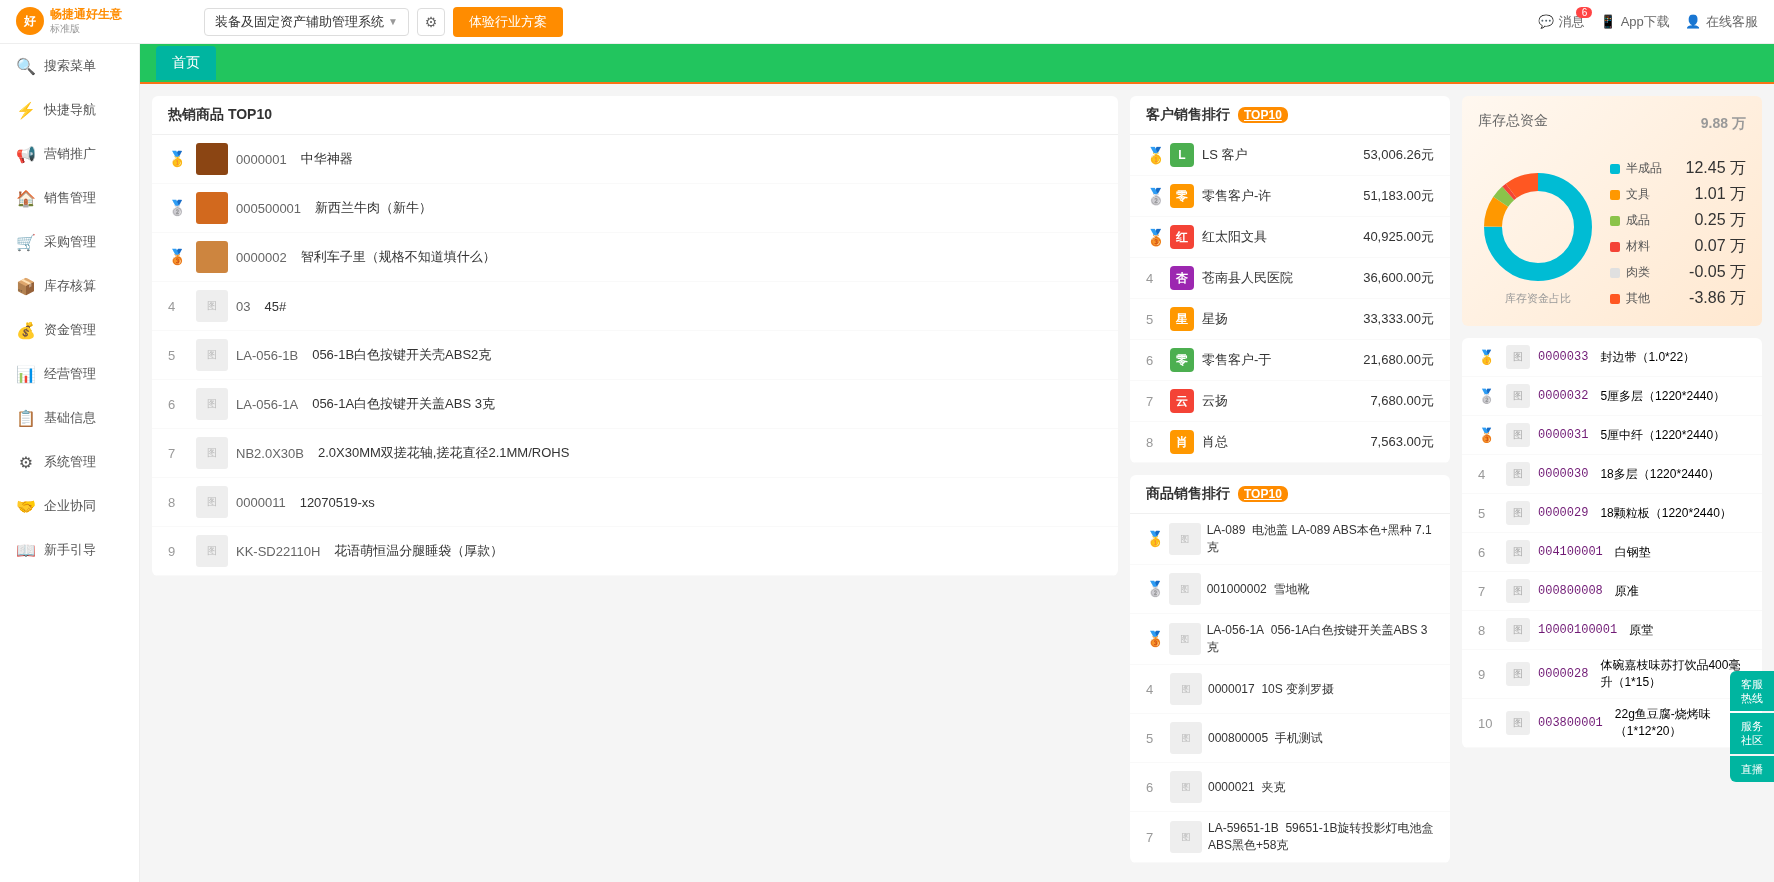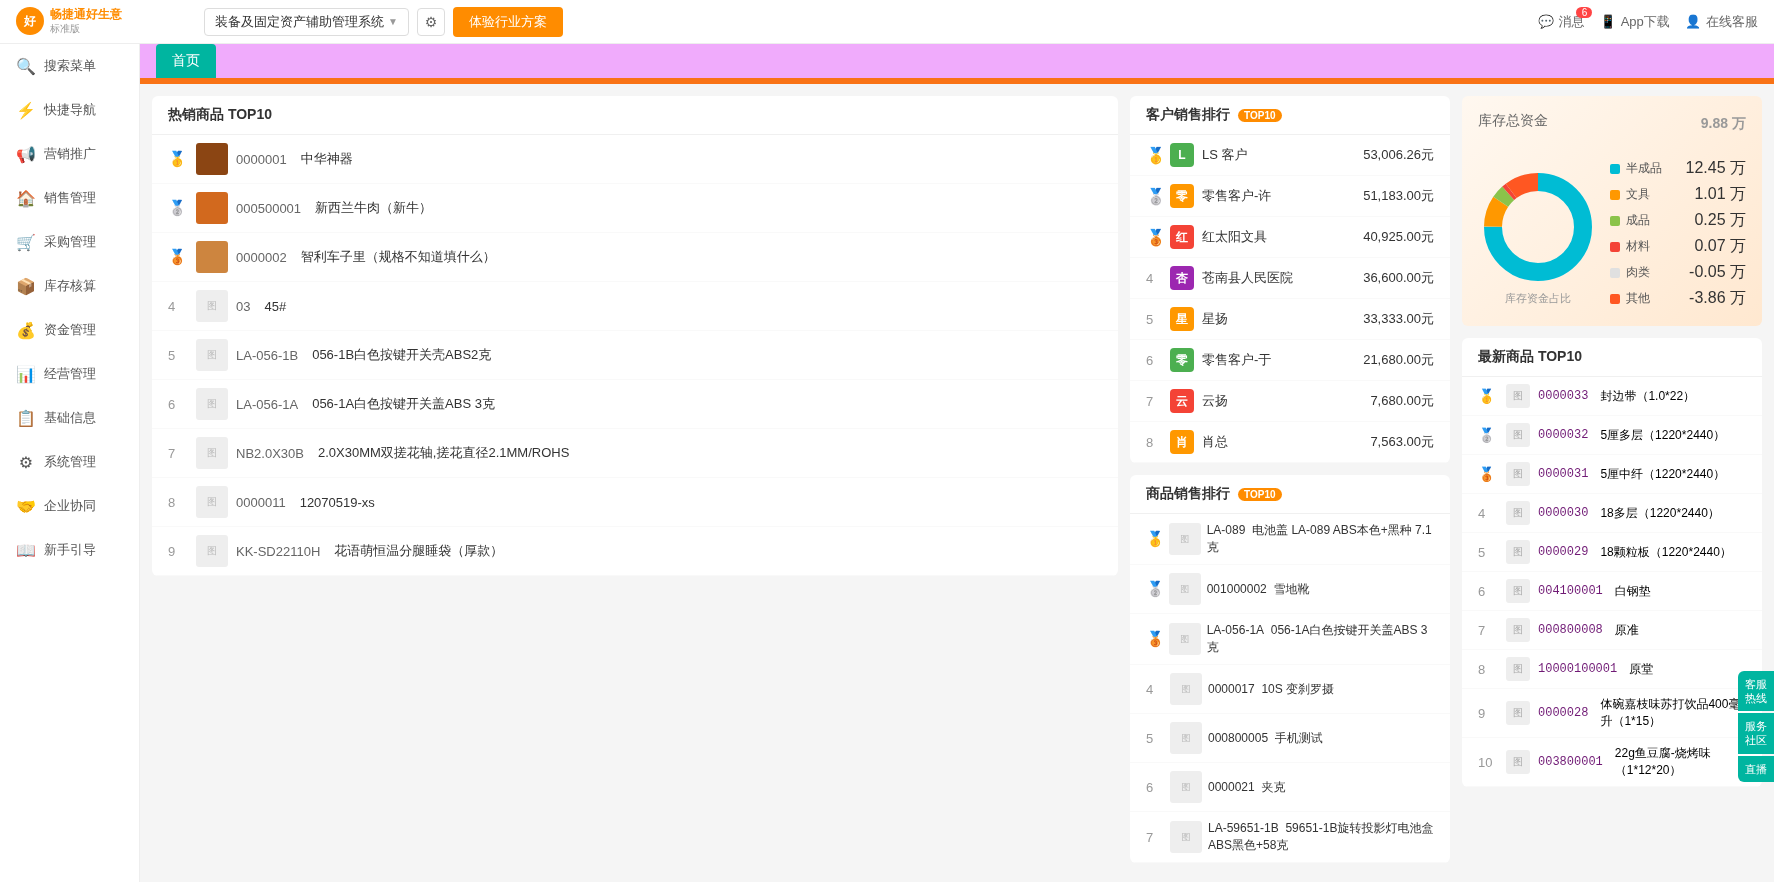--- a/index.html
+++ b/index.html
@@ -69,22 +69,22 @@
     }
     .sidebar-item .si-icon { width: 20px; height: 20px; display: flex; align-items: center; justify-content: center; font-size: 16px; }
 
     
     .main-wrapper {
       margin-top: 44px;
       margin-left: 140px;
       min-height: calc(882px - 44px);
     }
     .page-tab-bar {
-      background: #f0abfc;
-      border-bottom: 6px solid #f97316;
+      background: #22c55e;
+      border-bottom: 2px solid #f97316;
       padding: 0 16px;
       display: flex; align-items: center;
       height: 40px;
     }
     .page-tab {
       padding: 8px 16px; font-size: 14px; cursor: pointer; color: #fff;
       background: #00b5a0; border-radius: 4px 4px 0 0;
     }
     .main-content {
       display: flex; gap: 0;
@@ -97,21 +97,21 @@
 
     
     .card {
       background: #fff; border-radius: 6px; margin-bottom: 12px; overflow: hidden;
     }
     .card-header {
       padding: 10px 16px; font-size: 14px; font-weight: bold; color: #333;
       border-bottom: 1px solid #f0f0f0;
       display: flex; align-items: center; gap: 8px;
     }
-    .top10-badge { background: #ff8c00; color: #fff; font-size: 10px; border-radius: 7px; padding: 1px 6px; }
+    .top10-badge { background: #ff8c00; color: #fff; font-size: 12px; border-radius: 7px; padding: 1px 6px; text-decoration: underline; }
     .rank-row {
       display: flex; align-items: center; padding: 8px 16px;
       border-bottom: 1px solid #f9f9f9;
     }
     .rank-num { width: 24px; font-size: 13px; color: #999; flex-shrink: 0; }
     .rank-avatar {
       width: 24px; height: 24px; border-radius: 4px;
       display: flex; align-items: center; justify-content: center;
       color: #fff; font-size: 12px; font-weight: bold; flex-shrink: 0; margin-right: 8px;
     }
@@ -183,21 +183,21 @@
     }
     .latest-code { color: #701a75; font-size: 12px; margin-right: 4px; font-family: Liberation Mono, monospace; }
     .latest-name { color: #000000; font-size: 12px; flex: 1; }
 
     
     .float-service {
       position: fixed; right: 0; bottom: 100px;
       display: flex; flex-direction: column; gap: 2px; z-index: 200;
     }
     .float-btn {
-      width: 36px; background: #00b5a0; color: #fff;
+      width: 44px; background: #00b5a0; color: #fff;
       font-size: 11px; text-align: center; padding: 6px 4px;
       cursor: pointer; line-height: 1.3;
     }
     .float-btn:first-child { border-radius: 6px 0 0 0; }
     .float-btn:last-child { border-radius: 0 0 0 6px; }
 
     
     ::-webkit-scrollbar { width: 4px; height: 4px; }
     ::-webkit-scrollbar-thumb { background: #ddd; border-radius: 2px; }
 
@@ -554,23 +554,20 @@
               <div class="legend-item">
     <div class="legend-dot" style="background:#FF5722"></div>
     <span class="legend-name">其他</span>
     <span class="legend-val">-3.86 万</span>
   </div>
             </div>
         </div>
       </div>
 
       <div class="card">
-        <div class="card-header">
-          <span>最新商品 TOP10</span>
-        </div>
         <div id="latest-products-list">
             <div class="latest-row">
     <span style="font-size:14px;width:20px">🥇</span>
     <div class="latest-icon">图</div>
     <span class="latest-code">0000033</span>
     <span class="latest-name">封边带（1.0*22）</span>
   </div>
             <div class="latest-row">
     <span style="font-size:14px;width:20px">🥈</span>
     <div class="latest-icon">图</div>

